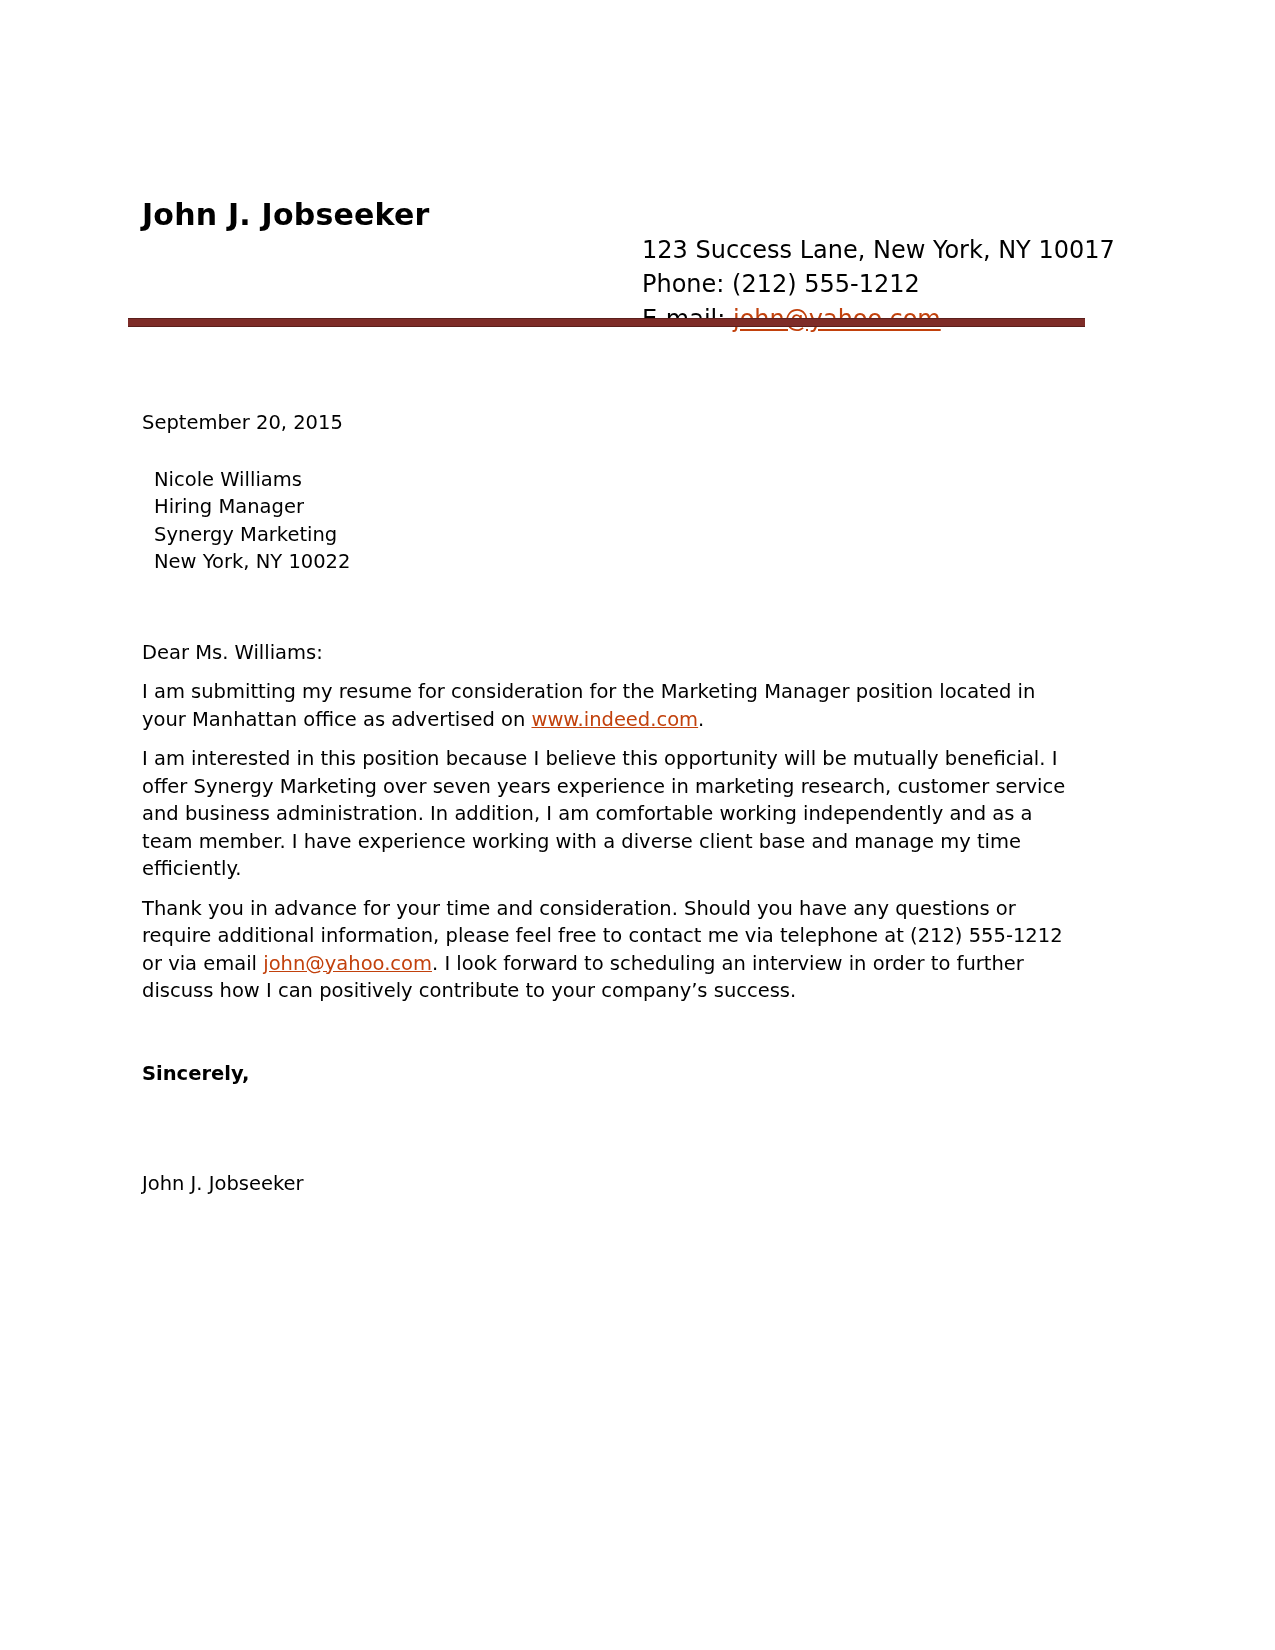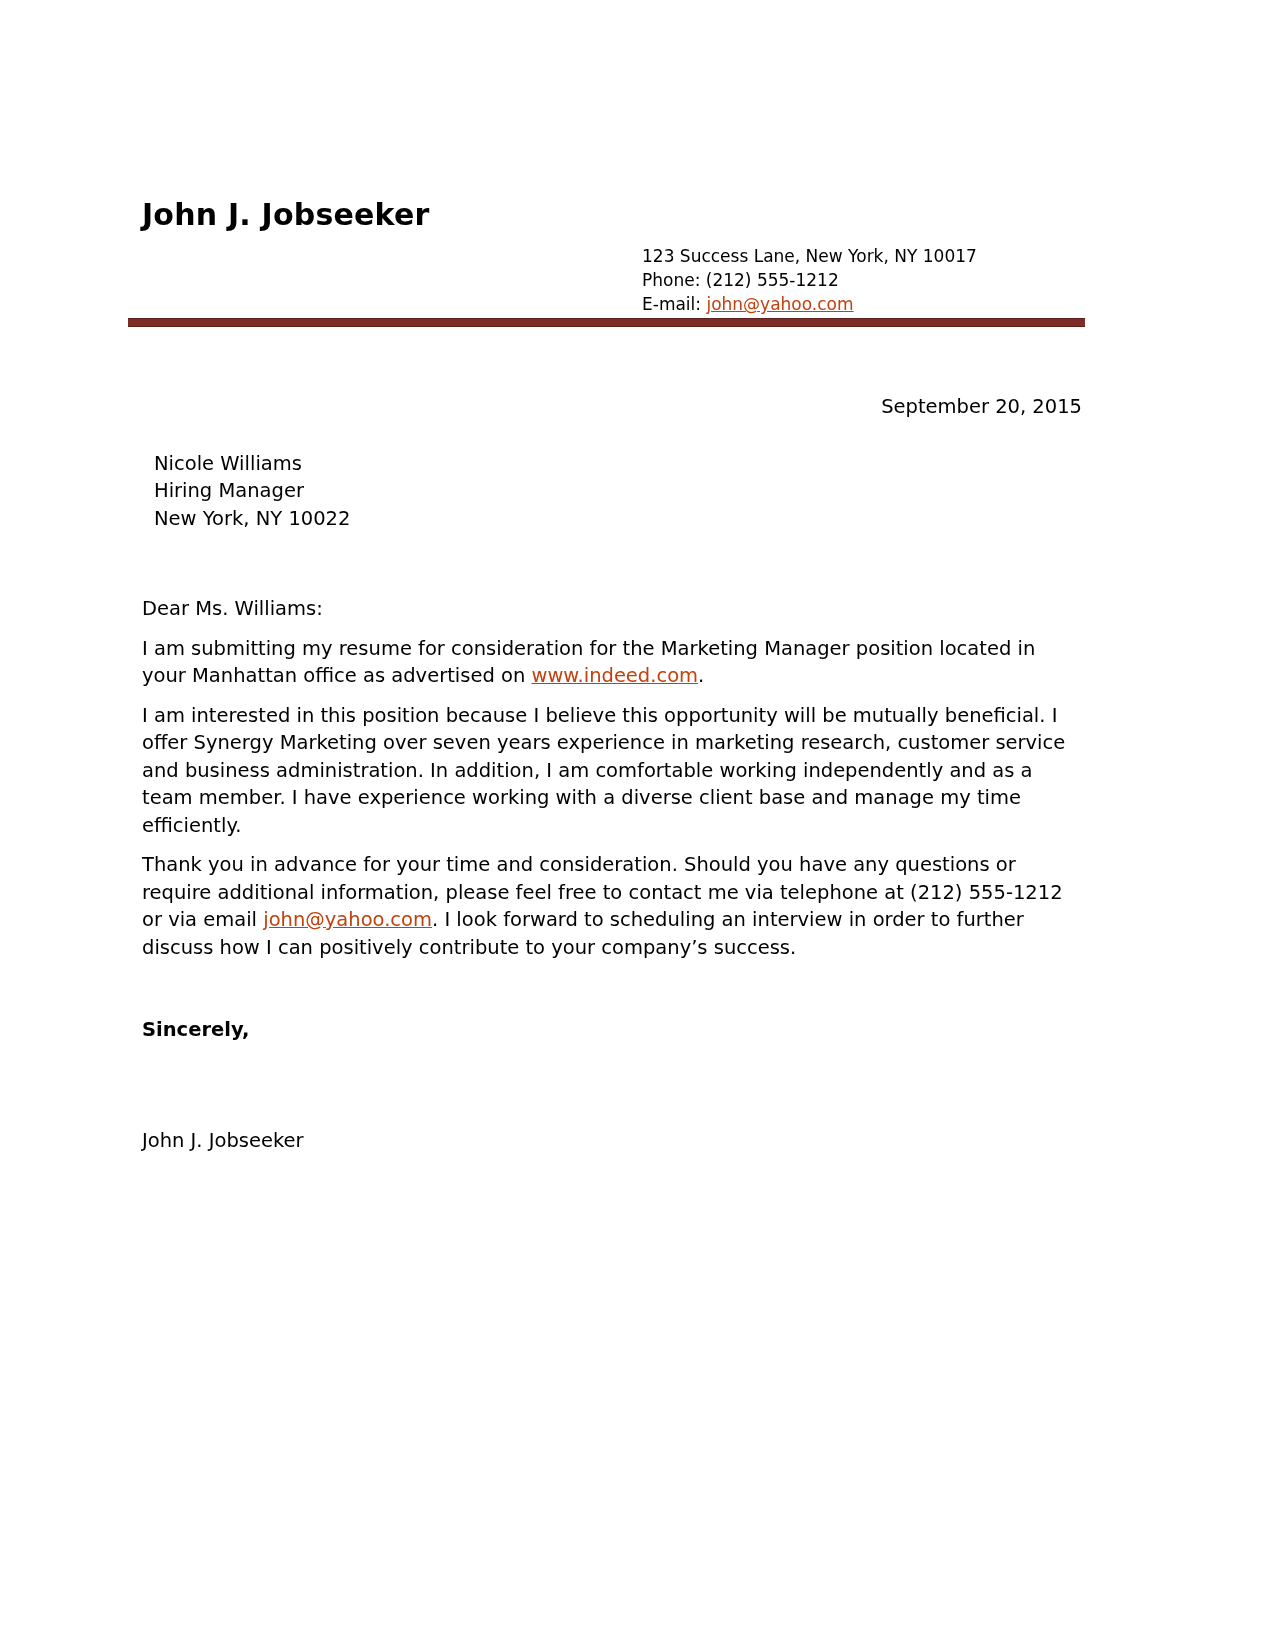--- a/index.html
+++ b/index.html
@@ -34,23 +34,22 @@
   .lh-name {
     font-size: 30px;
     font-weight: bold;
     letter-spacing: 0.2px;
     line-height: 1.15;
     margin: 0;
     color: #000000;
   }
 
   .lh-contact {
-    margin-top: 11px;
     padding-left: 500px;
-    font-size: 17px;
+    font-size: 24px;
     line-height: 1.44;
     color: #000000;
   }
 
   .lh-contact .line {
     white-space: nowrap;
   }
 
   a.link {
     color: #c2410c;
@@ -73,22 +72,21 @@
     position: absolute;
     left: 142px;
     top: 393px;
     width: 940px;
     font-size: 19.5px;
     line-height: 27.5px;
     color: #000000;
   }
 
   .date {
-    margin: 0 0 29px 0;
-    text-align: right;
+    margin: 16px 0 29px 0;
   }
 
   .recipient {
     margin: 0 0 0 12px;
   }
   .recipient .line {
     white-space: nowrap;
   }
 
   .salutation {
@@ -126,20 +124,21 @@
 
   <div class="rule"></div>
 
   <div class="letter-body">
 
     <p class="date">September 20, 2015</p>
 
     <div class="recipient">
       <div class="line">Nicole Williams</div>
       <div class="line">Hiring Manager</div>
+      <div class="line">Synergy Marketing</div>
       <div class="line">New York, NY 10022</div>
     </div>
 
     <p class="salutation">Dear Ms. Williams:</p>
 
     <p class="para"><span>I am submitting my resume for consideration for the Marketing Manager position located in your Manhattan office as advertised on </span><a class="link" href="#">www.indeed.com</a><span>.</span></p>
 
     <p class="para">I am interested in this position because I believe this opportunity will be mutually beneficial. I offer Synergy Marketing over seven years experience in marketing research, customer service and business administration.  In addition, I am comfortable working independently and as a team member.  I have experience working with a diverse client base and manage my time efficiently.</p>
 
 

